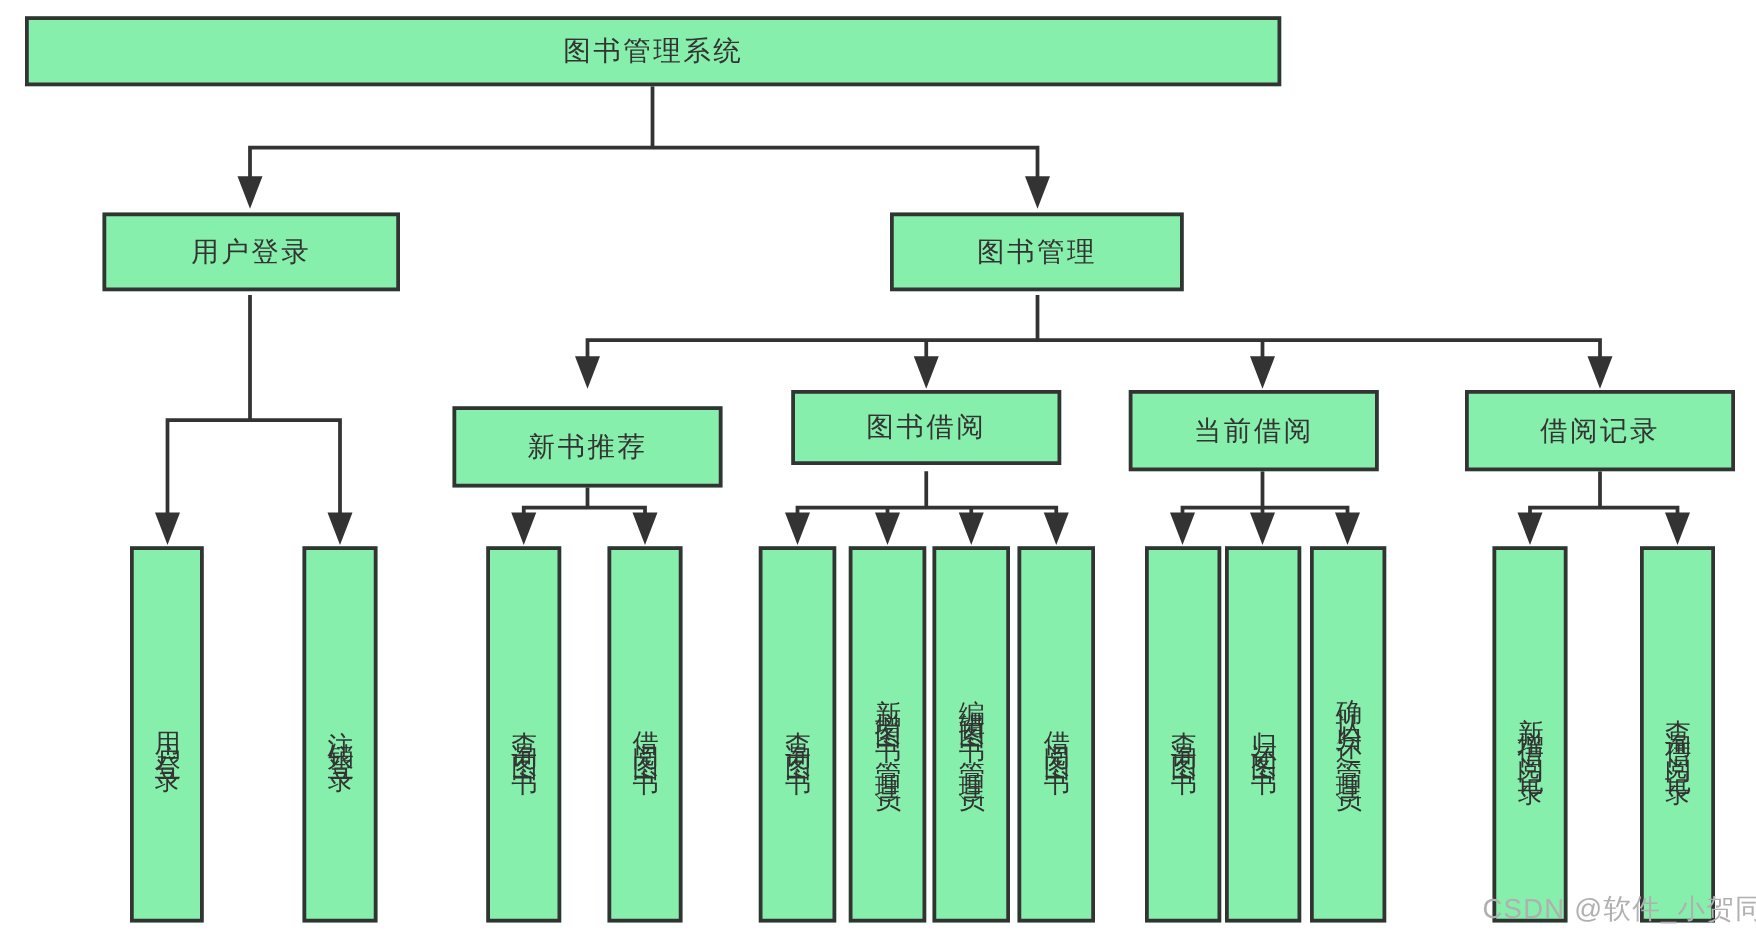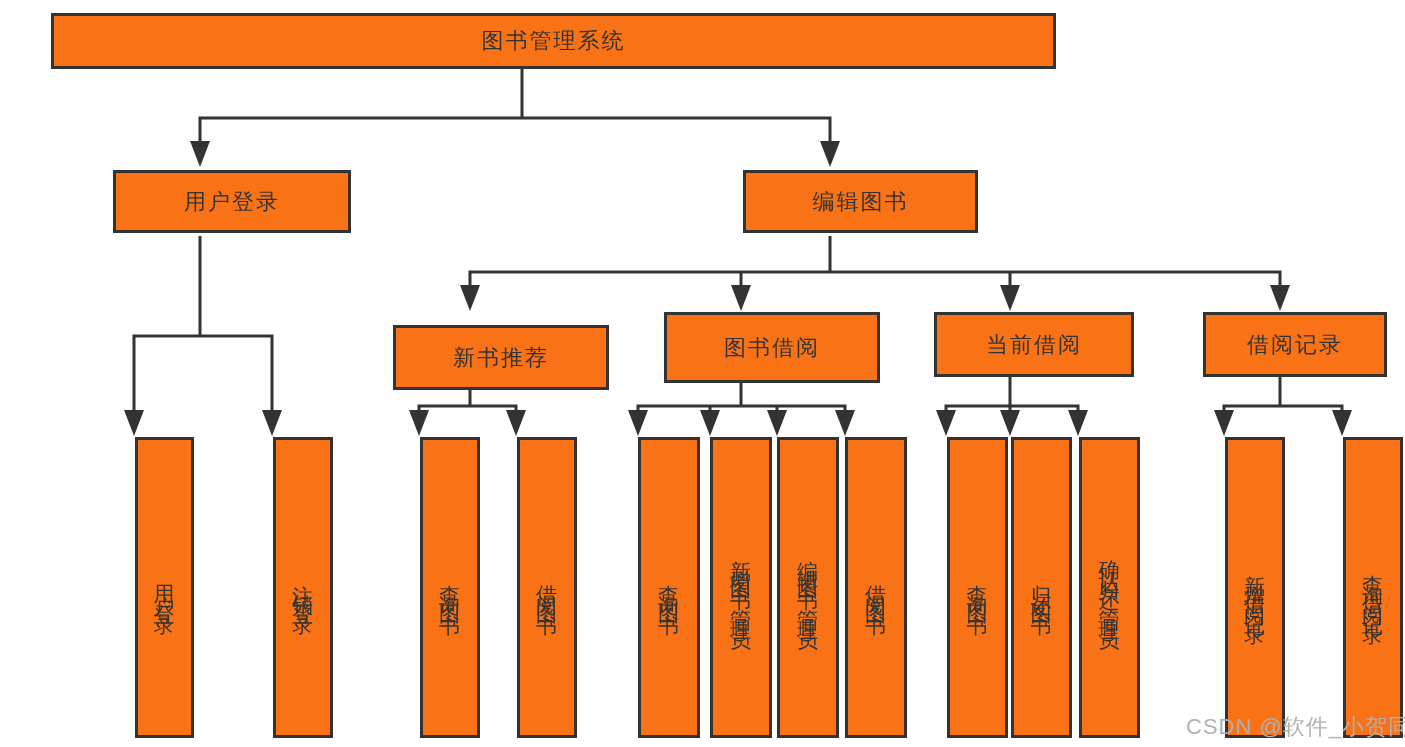--- a/index.html
+++ b/index.html
@@ -4,22 +4,22 @@
 <style>
   * { margin:0; padding:0; box-sizing:border-box; }
   html,body { background:#ffffff; }
   .stage {
     position:relative; width:1405px; height:747px; background:#ffffff;
     font-family:"Liberation Sans","DejaVu Sans",sans-serif; color:#333333;
     overflow:hidden;
   }
   .wires { position:absolute; left:0; top:0; width:1405px; height:747px; }
   .node {
-    position:absolute; border:3px solid #333333; background:#f97316;
-    display:flex; align-items:center; justify-content:center;margin-left:31px;
+    position:absolute; border:3px solid #333333; background:#86efac;
+    display:flex; align-items:center; justify-content:center;
   }
   .hbox { font-size:22px; letter-spacing:2px; white-space:nowrap; }
   .vtext {
     writing-mode:vertical-lr; text-orientation:upright;
     font-size:21px; letter-spacing:10px; line-height:1;
   }
   .watermark {
     position:absolute; left:1186px; top:712px;
     font-size:22px; color:#b0b0b0; letter-spacing:1px; white-space:nowrap;
     z-index:5;
@@ -64,26 +64,26 @@
       M946 436 L936 410 L956 410 Z
       M1010 436 L1000 410 L1020 410 Z
       M1078 436 L1068 410 L1088 410 Z
       M1224 436 L1214 410 L1234 410 Z
       M1342 436 L1332 410 L1352 410 Z"></path>
   </svg>
 
   <div class="node hbox" style="left:20px; top:13px; width:1005px; height:56px;">图书管理系统</div>
 
   <div class="node hbox" style="left:82px; top:170px; width:238px; height:63px;">用户登录</div>
-  <div class="node hbox" style="left:712px; top:170px; width:235px; height:63px;">编辑图书</div>
+  <div class="node hbox" style="left:712px; top:170px; width:235px; height:63px;">图书管理</div>
 
   <div class="node hbox" style="left:362px; top:325px; width:216px; height:65px;">新书推荐</div>
-  <div class="node hbox" style="left:633px; top:312px; width:216px; height:71px;">图书借阅</div>
+  <div class="node hbox" style="left:633px; top:312px; width:216px; height:60px;">图书借阅</div>
   <div class="node hbox" style="left:903px; top:312px; width:200px; height:65px;">当前借阅</div>
-  <div class="node hbox" style="left:1172px; top:312px; width:184px; height:65px;">借阅记录</div>
+  <div class="node hbox" style="left:1172px; top:312px; width:216px; height:65px;">借阅记录</div>
 
   <div class="node" style="left:104px; top:437px; width:59px; height:301px;">
     <span class="vtext">用户登录</span>
   </div>
   <div class="node" style="left:242px; top:437px; width:60px; height:301px;">
     <span class="vtext">注销登录</span>
   </div>
 
   <div class="node" style="left:389px; top:437px; width:60px; height:301px;">
     <span class="vtext">查询图书</span>

